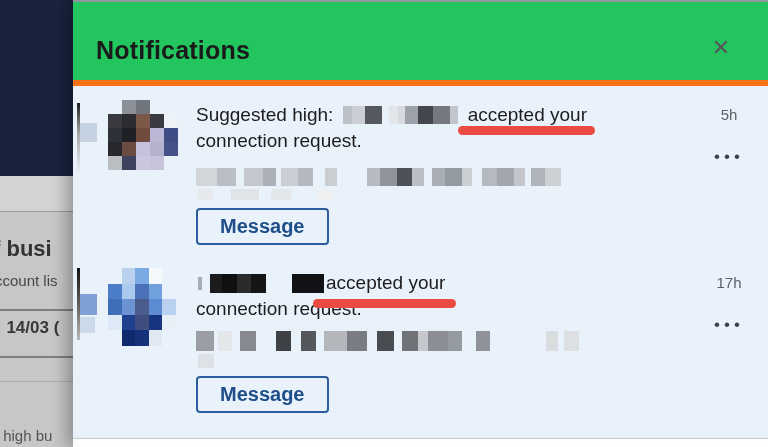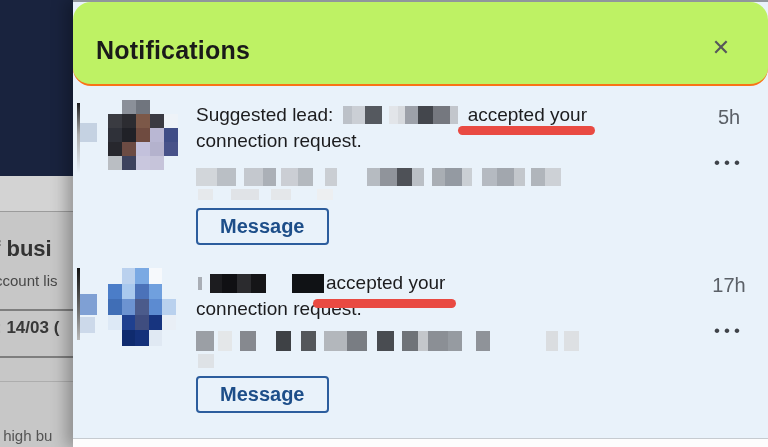--- a/index.html
+++ b/index.html
@@ -17,21 +17,21 @@
   .bg-h1    { top:236px; left:-7px; font-size:22px; font-weight:700; color:#333; }
   .bg-t1    { top:272px; left:-5px; font-size:15px; color:#474747; }
   .bg-d1    { top:318px; left:-4px; font-size:17px; font-weight:700; color:#383838; }
   .bg-b1    { top:427px; left:-6px; font-size:15px; color:#545454; }
 
   
   .panel { position:absolute; left:73px; top:0; width:695px; height:447px;
            background:#e9f2fa; box-shadow:-7px 0 14px rgba(0,0,0,.28); }
   .panel-topline { position:absolute; left:0; top:0; width:100%; height:2px; background:#90969c; }
   .panel-header { position:absolute; left:0; top:2px; width:100%; height:84px;
-                  background:#bef264; border-bottom:2px solid #f97316;border-radius:18px; }
+                  background:#22c55e; border-bottom:6px solid #f97316; }
   .panel-title { position:absolute; left:23px; top:34px; font-size:25px; font-weight:700;
                  color:#1a1a1a; letter-spacing:.2px; }
   .close-btn { position:absolute; right:33px; top:32px; width:28px; height:28px;
                display:flex; align-items:center; justify-content:center;
                font-size:22px; color:#57575a; cursor:pointer; }
 
   
   .notif-row { position:absolute; left:0; width:100%; }
   .row-1 { top:100px; height:150px; }
   .row-2 { top:268px; height:160px; }
@@ -61,21 +61,21 @@
   .row-2 .blur-strip { margin-top:9px; height:20px; }
   .blur-strip2 { display:flex; align-items:center; margin-top:2px; height:12px; }
   .row-2 .blur-strip2 { height:15px; }
 
   .message-btn { margin-top:8px; display:inline-block; background:transparent;
                  border:2px solid #2c5d9d; border-radius:4px; color:#1d4e89;
                  font-family:"Liberation Sans", sans-serif;
                  font-size:20px; font-weight:700; padding:5px 22px; cursor:pointer; }
 
   .meta { position:absolute; right:16px; top:6px; width:46px; text-align:center; }
-  .meta-time { font-size:20px; color:#5b6067; }
+  .meta-time { font-size:15px; color:#5b6067; }
   .meta-dots { margin-top:27px; font-size:17px; letter-spacing:4px; color:#3f4349;
                cursor:pointer; line-height:14px; }
 
   .panel-footer { position:absolute; left:0; bottom:0; width:100%; height:9px;
                   background:#fdfdfd; border-top:1px solid #c6cbd0; }
 </style>
 </head>
 <body>
 
 <div id="stage">
@@ -130,21 +130,21 @@
           <div style="background: rgb(71, 82, 137);"></div>
           <div style="background: rgb(186, 190, 195);"></div>
           <div style="background: rgb(61, 66, 93);"></div>
           <div style="background: rgb(201, 199, 222);"></div>
           <div style="background: rgb(198, 196, 218);"></div>
           <div style="background: transparent;"></div>
         </div>
 
       <div class="content">
         <div class="lead-line">
-          <span style="white-space:pre;">Suggested lead: </span>
+          <span style="white-space:pre;">Suggested high: </span>
           <span class="boxes">
               <span style="display: inline-block; margin-left: 4px; width: 9px; height: 18px; background: rgb(188, 193, 200);"></span>
               <span style="display: inline-block; margin-left: 0px; width: 13px; height: 18px; background: rgb(203, 207, 213);"></span>
               <span style="display: inline-block; margin-left: 0px; width: 17px; height: 18px; background: rgb(85, 89, 95);"></span>
               <span style="display: inline-block; margin-left: 7px; width: 9px; height: 18px; background: rgb(226, 229, 233);"></span>
               <span style="display: inline-block; margin-left: 0px; width: 7px; height: 18px; background: rgb(215, 218, 222);"></span>
               <span style="display: inline-block; margin-left: 0px; width: 13px; height: 18px; background: rgb(157, 161, 169);"></span>
               <span style="display: inline-block; margin-left: 0px; width: 15px; height: 18px; background: rgb(67, 70, 76);"></span>
               <span style="display: inline-block; margin-left: 0px; width: 17px; height: 18px; background: rgb(117, 120, 127);"></span>
               <span style="display: inline-block; margin-left: 0px; width: 8px; height: 18px; background: rgb(194, 198, 204);"></span>

